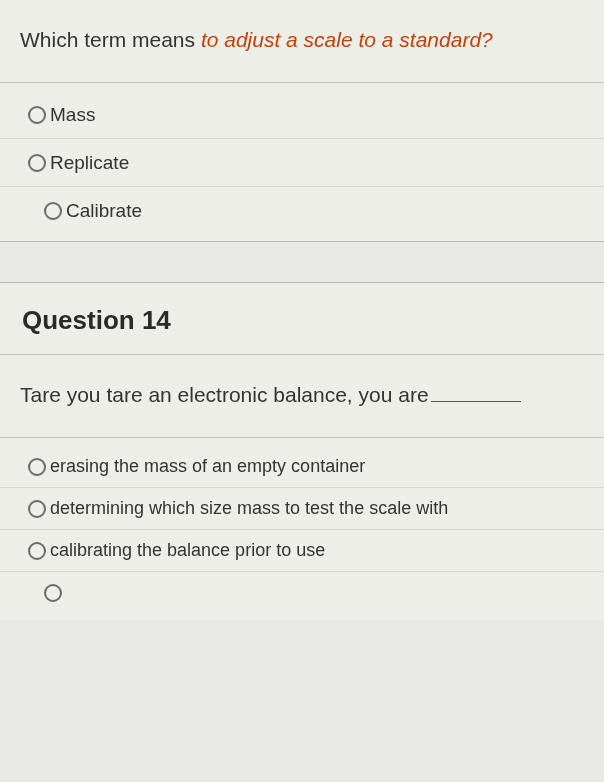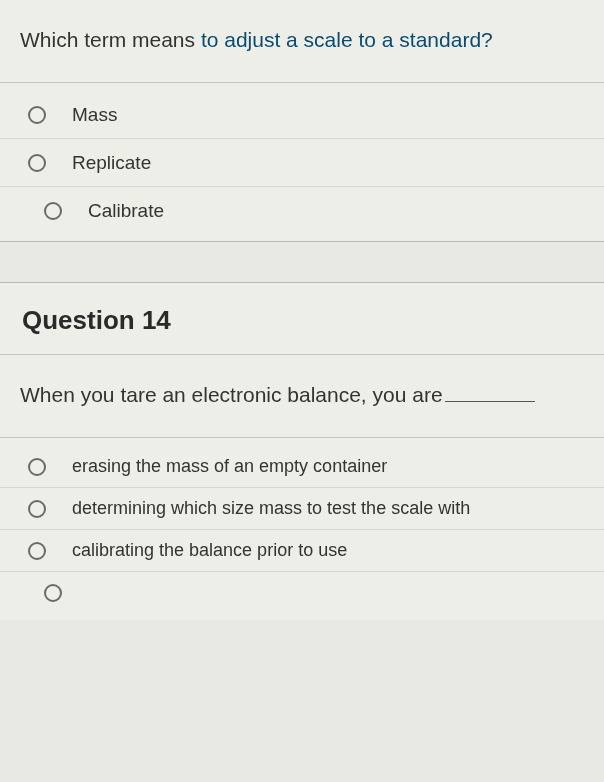--- a/index.html
+++ b/index.html
@@ -21,37 +21,37 @@
   }
   .q-block.top { border-top: none; border-left: none; border-right: none; margin-left: 0; }
   .q-block.bottom { border-left: none; border-right: none; border-bottom: none; margin-left: 0; margin-top: 7px; }
   .q-prompt {
     padding: 28px 20px 30px 20px;
     font-size: 21px;
     font-weight: 400;
     color: #333;
     border-bottom: 1px solid #c5c5bd;
   }
-  .q-prompt .italic { color: #0c4a6e; }
+  .q-prompt .italic { font-style: italic; color: #c2410c; }
   .q-heading {
     padding: 22px 22px 18px 22px;
     font-size: 26px;
     font-weight: 700;
     color: #2a2a2a;
     border-bottom: 1px solid #c5c5bd;
   }
   .options {
     padding: 8px 0 6px 0;
   }
   .option-row {
     display: flex;
     align-items: center;
     padding: 12px 24px 12px 28px;
     border-bottom: 1px solid #d6d6ce;
-    gap: 26px;
+    gap: 4px;
     min-height: 48px;
   }
   .options .option-row:last-child { border-bottom: none; padding-left: 44px; }
   .option-row.small { padding: 9px 24px 9px 28px; min-height: 42px; }
   .radio {
     width: 18px;
     height: 18px;
     border: 2px solid #6a6a6a;
     border-radius: 50%;
     flex: none;
@@ -91,21 +91,21 @@
       <div class="option-row">
         <span class="radio"></span>
         <span class="option-label">Calibrate</span>
       </div>
     </div>
   </div>
 
   <div class="q-block bottom">
     <div class="q-heading">Question 14</div>
     <div class="q-prompt">
-      <span>When you tare an electronic balance, you are</span><span class="blank"></span>
+      <span>Tare you tare an electronic balance, you are</span><span class="blank"></span>
     </div>
     <div class="options">
       <div class="option-row small">
         <span class="radio"></span>
         <span class="option-label small">erasing the mass of an empty container</span>
       </div>
       <div class="option-row small">
         <span class="radio"></span>
         <span class="option-label small">determining which size mass to test the scale with</span>
       </div>

